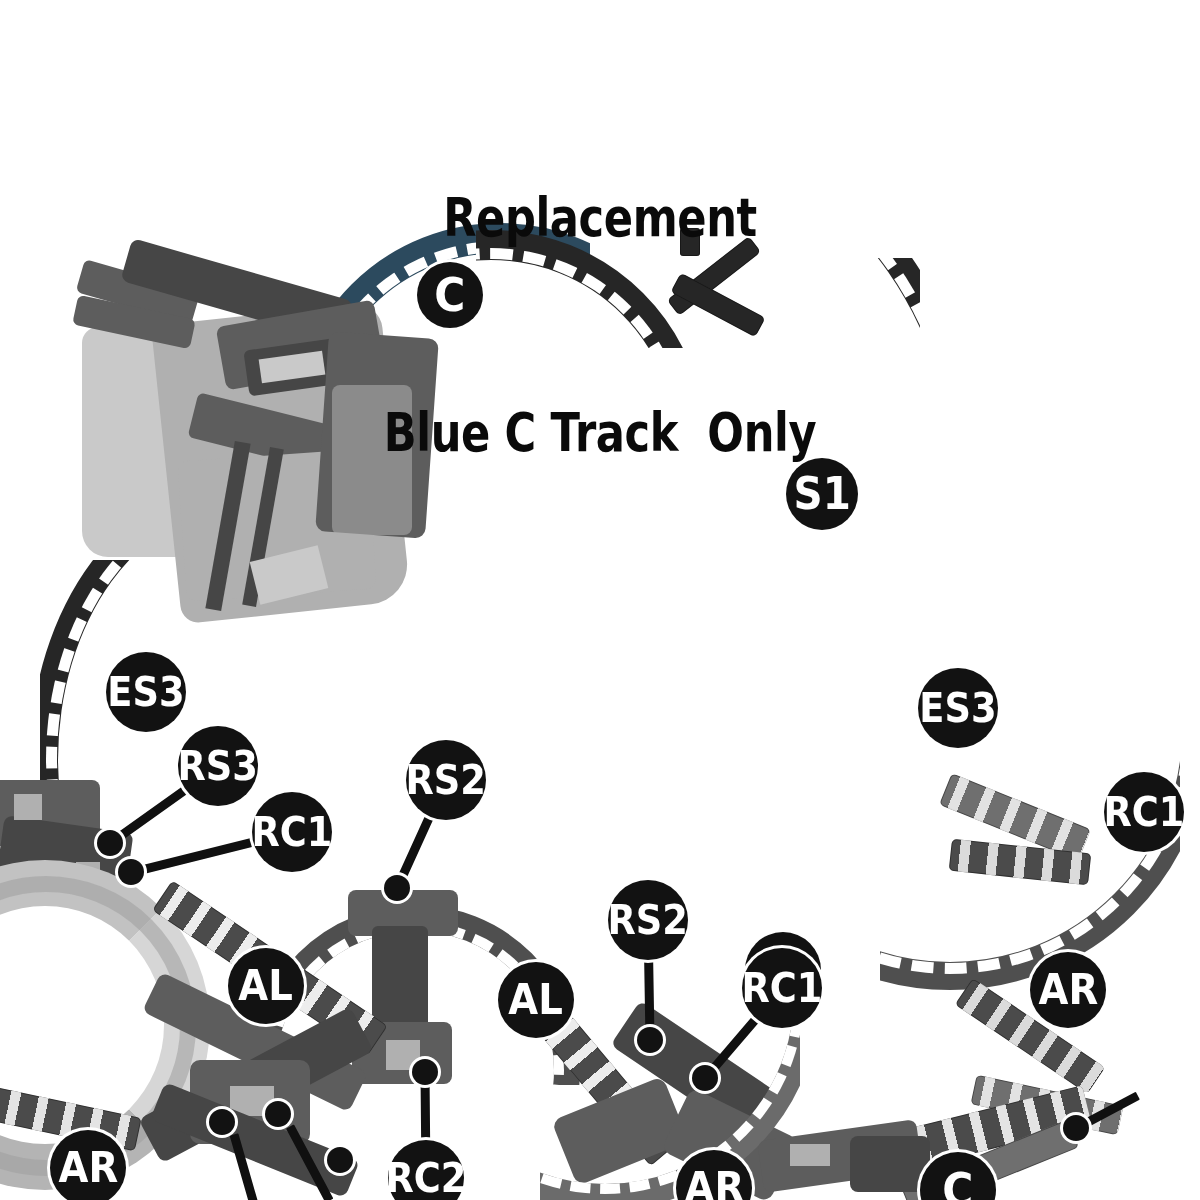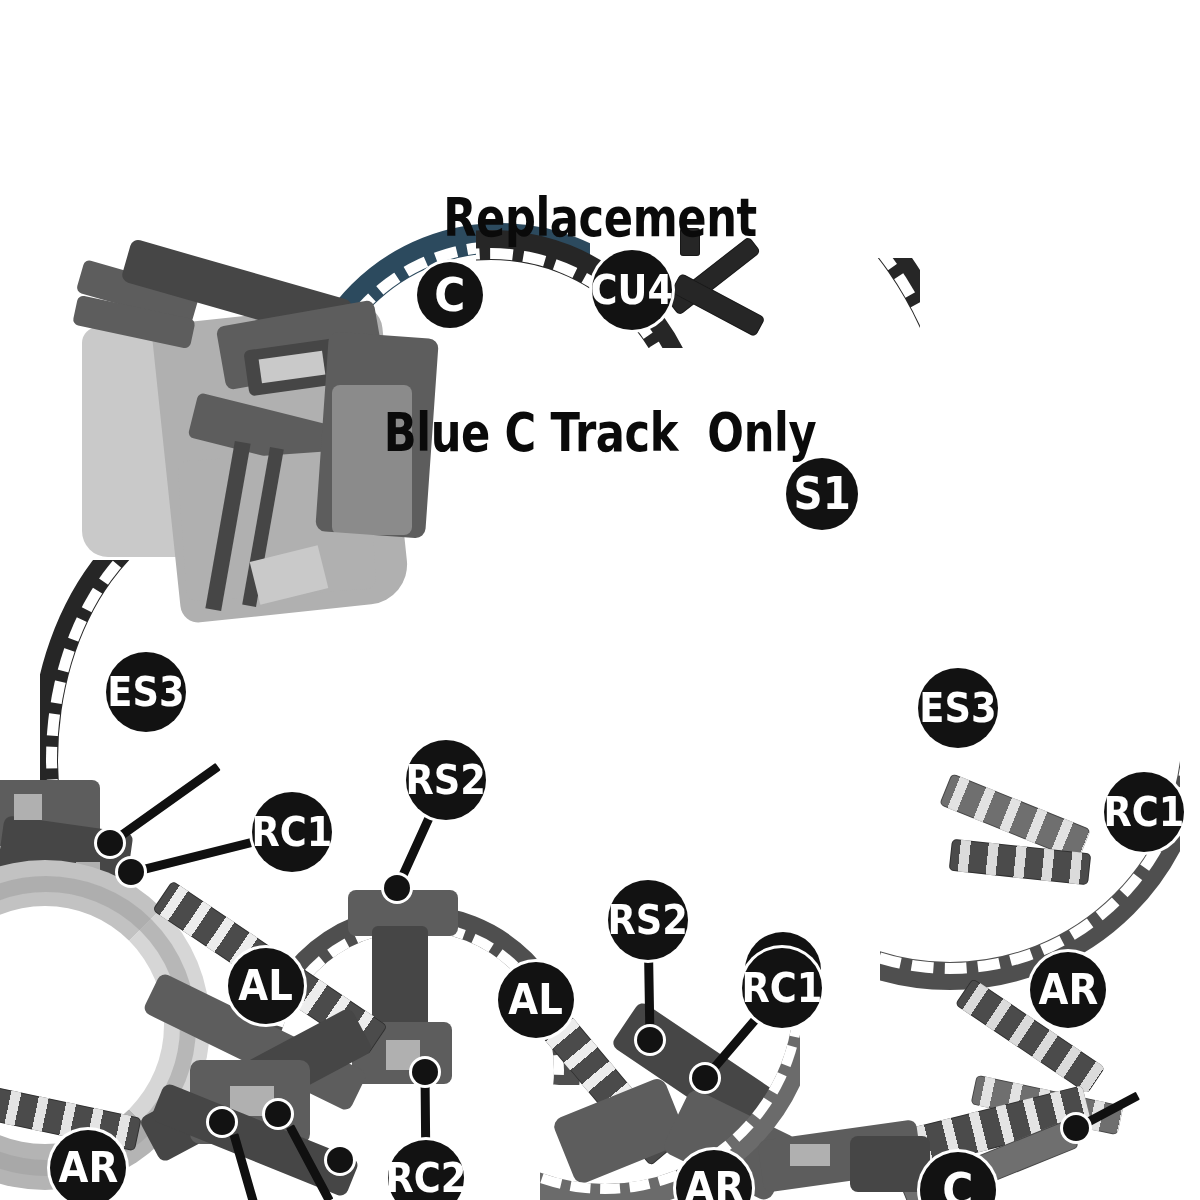--- a/index.html
+++ b/index.html
@@ -252,43 +252,43 @@
     <span class="l2">Blue C Track  Only</span>
   </div>
 
   <div id="callout-layer" style="position:absolute;left:0;top:0;width:1200px;height:1200px;">
       <div class="leader" style="left: 1076px; top: 1123.5px; width: 70px; transform: rotate(-28deg);"></div>
       <div class="leader" style="left: 234px; top: 1129.5px; width: 72px; transform: rotate(74deg);"></div>
       <div class="leader" style="left: 290px; top: 1121.5px; width: 84px; transform: rotate(62deg);"></div>
       <div class="badge" style="left: 417px; top: 262px; width: 66px; height: 66px; font-size: 46px; background: rgb(18, 18, 18); color: rgb(255, 255, 255);">
         <span>C</span>
       </div>
-      <div class="badge" style="left: 592px; top: 250px; width: 80px; height: 80px; font-size: 40px; background: rgb(18, 18, 18); color: rgb(255, 255, 255);">
-        <span>CU4</span>
-      </div>
       <div class="badge" style="left: 786px; top: 458px; width: 72px; height: 72px; font-size: 44px; background: rgb(18, 18, 18); color: rgb(255, 255, 255);">
         <span>S1</span>
       </div>
       <div class="badge" style="left: 918px; top: 668px; width: 80px; height: 80px; font-size: 40px; background: rgb(18, 18, 18); color: rgb(255, 255, 255);">
         <span>ES3</span>
       </div>
       <div class="badge" style="left: 1104px; top: 772px; width: 80px; height: 80px; font-size: 40px; background: rgb(18, 18, 18); color: rgb(255, 255, 255);">
         <span>RC1</span>
       </div>
       <div class="badge" style="left: 1030px; top: 952px; width: 76px; height: 76px; font-size: 42px; background: rgb(18, 18, 18); color: rgb(255, 255, 255);">
         <span>AR</span>
       </div>
       <div class="badge" style="left: 920px; top: 1152px; width: 76px; height: 76px; font-size: 46px; background: rgb(18, 18, 18); color: rgb(255, 255, 255);">
         <span>C</span>
       </div>
       <div class="badge" style="left: 106px; top: 652px; width: 80px; height: 80px; font-size: 40px; background: rgb(18, 18, 18); color: rgb(255, 255, 255);">
         <span>ES3</span>
       </div>
       <div class="leader" style="left: 218px; top: 761.5px; width: 132.639px; transform: rotate(144.513deg);"></div>
       <div class="dot" style="left: 97px; top: 830px;"></div>
+      <div class="badge" style="left: 178px; top: 726px; width: 80px; height: 80px; font-size: 40px; background: rgb(18, 18, 18); color: rgb(255, 255, 255);">
+        <span>RS3</span>
+      </div>
       <div class="leader" style="left: 292px; top: 827.5px; width: 165.895px; transform: rotate(166.048deg);"></div>
       <div class="dot" style="left: 118px; top: 859px;"></div>
       <div class="badge" style="left: 252px; top: 792px; width: 80px; height: 80px; font-size: 40px; background: rgb(18, 18, 18); color: rgb(255, 255, 255);">
         <span>RC1</span>
       </div>
       <div class="leader" style="left: 446px; top: 775.5px; width: 118.596px; transform: rotate(114.404deg);"></div>
       <div class="dot" style="left: 384px; top: 875px;"></div>
       <div class="badge" style="left: 406px; top: 740px; width: 80px; height: 80px; font-size: 40px; background: rgb(18, 18, 18); color: rgb(255, 255, 255);">
         <span>RS2</span>
       </div>

